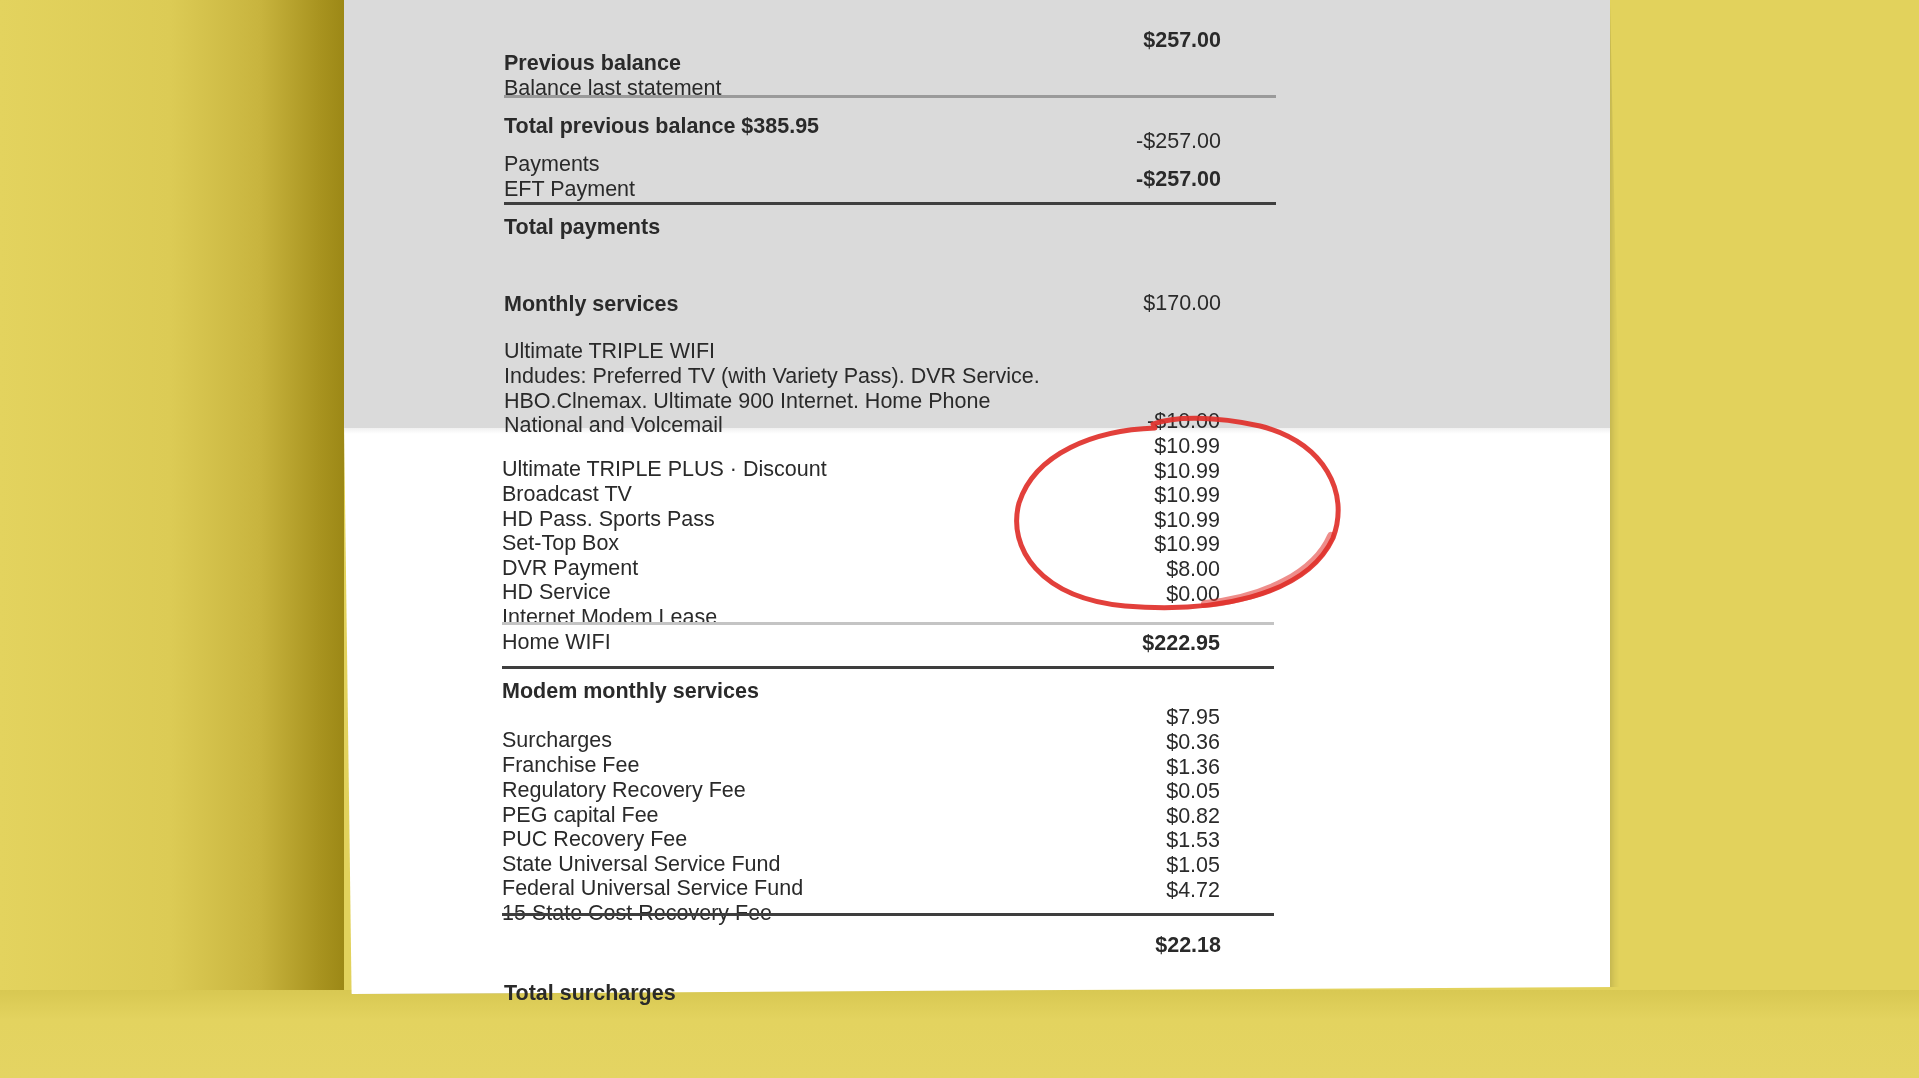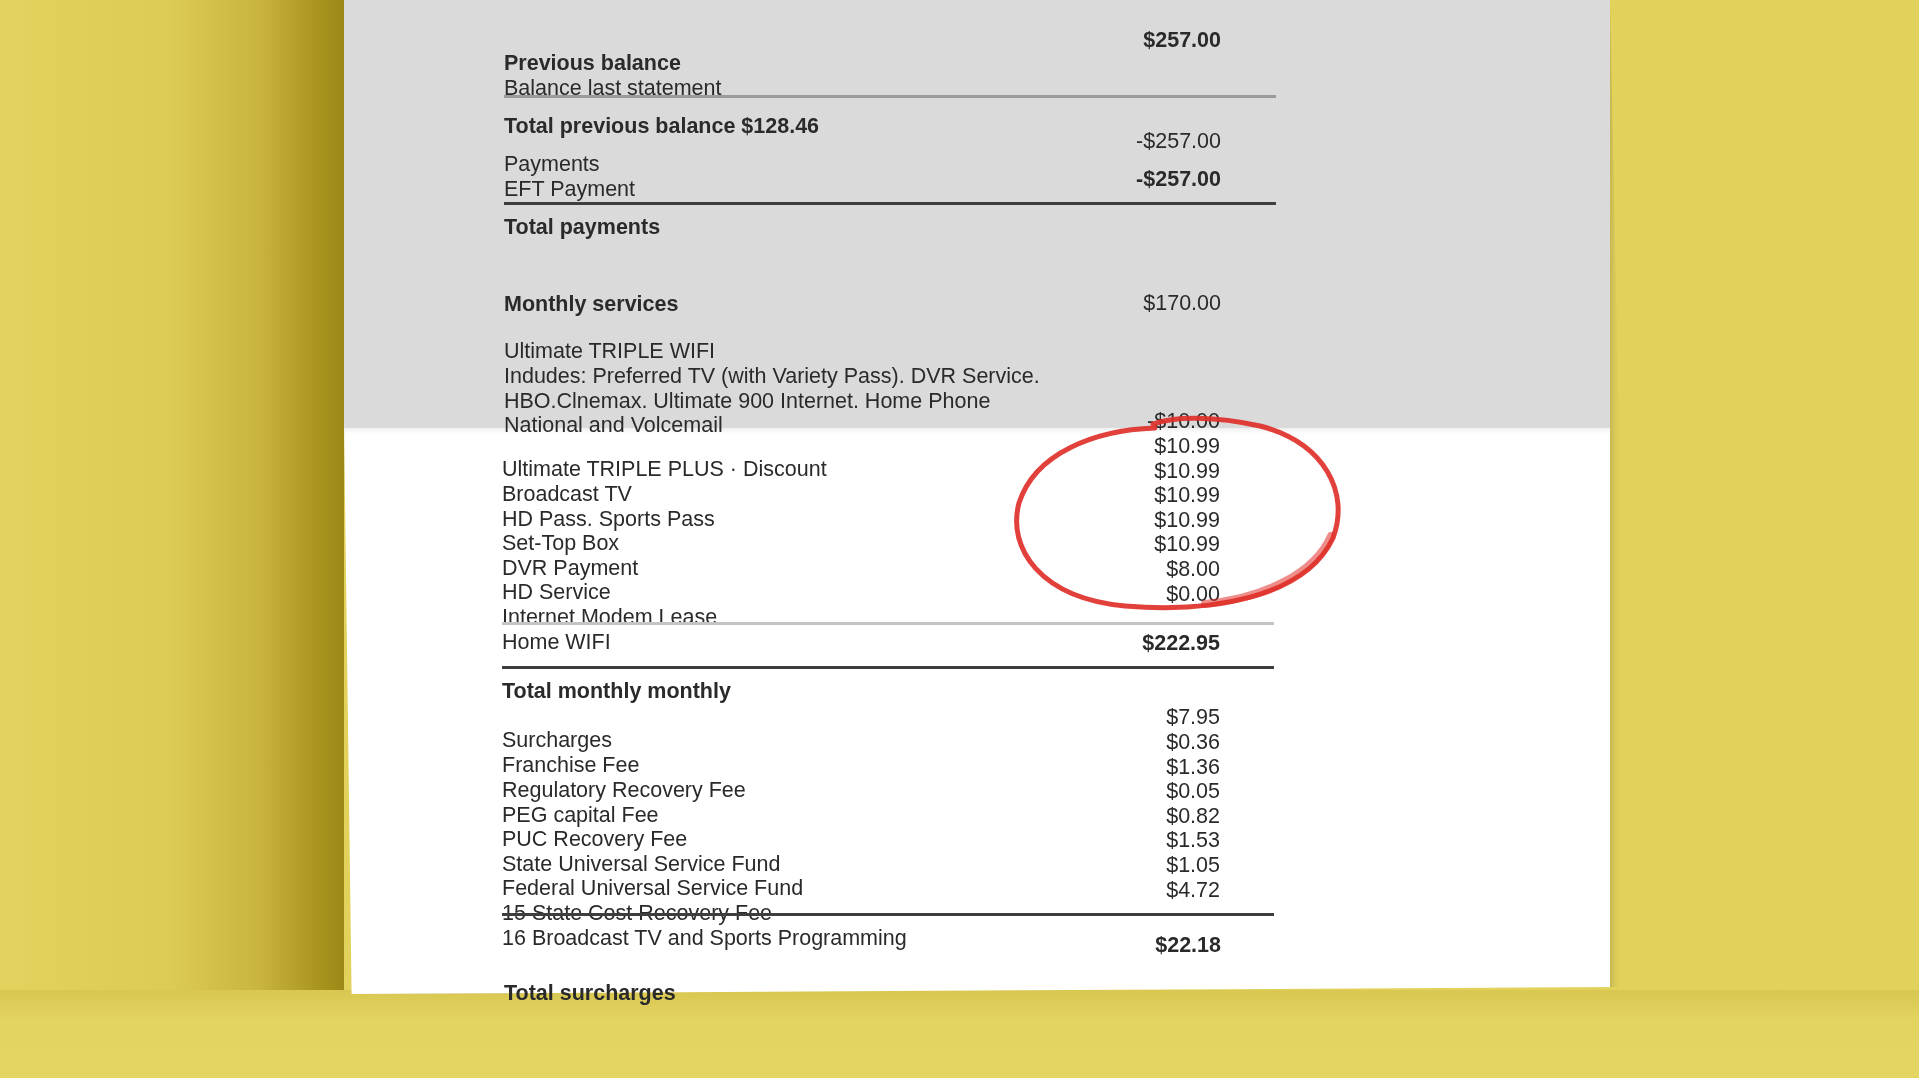--- a/index.html
+++ b/index.html
@@ -59,21 +59,21 @@
 </div>
 
 <div class="row" style="top:3px">
   <span class="label bold">Previous balance</span>
 </div>
 <div class="row" style="top:28px">
   <span class="label">Balance last statement</span>
   <span class="amount bold">$257.00</span>
 </div>
 <div class="row" style="top:66px">
-  <span class="label bold">Total previous balance $128.46</span>
+  <span class="label bold">Total previous balance $385.95</span>
 </div>
 <div class="rule-thin" style="top:95px"></div>
 
 <div class="row" style="top:104px">
   <span class="label">Payments</span>
 </div>
 <div class="row" style="top:129px">
   <span class="label">EFT Payment</span>
   <span class="amount">-$257.00</span>
 </div>
@@ -128,21 +128,21 @@
   <span class="label">Internet Modem Lease</span>
   <span class="amount">$8.00</span>
 </div>
 <div class="row lower" style="top:582px">
   <span class="label">Home WIFI</span>
   <span class="amount">$0.00</span>
 </div>
 
 <div class="rule-thin lower-r" style="top:622px"></div>
 <div class="row lower" style="top:631px">
-  <span class="label bold">Total monthly monthly</span>
+  <span class="label bold">Modem monthly services</span>
   <span class="amount bold">$222.95</span>
 </div>
 <div class="rule-thick lower-r" style="top:666px"></div>
 
 <div class="row lower" style="top:680px">
   <span class="label">Surcharges</span>
 </div>
 <div class="row lower" style="top:705px">
   <span class="label">Franchise Fee</span>
   <span class="amount">$7.95</span>
@@ -165,21 +165,20 @@
 </div>
 <div class="row lower" style="top:828px">
   <span class="label">Federal Universal Service Fund</span>
   <span class="amount">$1.53</span>
 </div>
 <div class="row lower" style="top:853px">
   <span class="label">15 State Cost Recovery Fee</span>
   <span class="amount">$1.05</span>
 </div>
 <div class="row lower" style="top:878px">
-  <span class="label">16 Broadcast TV and Sports Programming</span>
   <span class="amount">$4.72</span>
 </div>
 <div class="rule-thick lower-r" style="top:913px"></div>
 <div class="row" style="top:933px">
   <span class="label bold">Total surcharges</span>
   <span class="amount bold">$22.18</span>
 </div>
 
 <svg class="circle" viewBox="0 0 345 210">
   <path d="M150,20 C 90,22 30,45 14,95 C 2,140 35,190 120,198 C 205,205 300,190 328,130 C 345,85 320,35 255,18 C 210,8 170,8 148,16" fill="none" stroke="#e0302a" stroke-width="5" stroke-linecap="round" opacity="0.92"></path>

